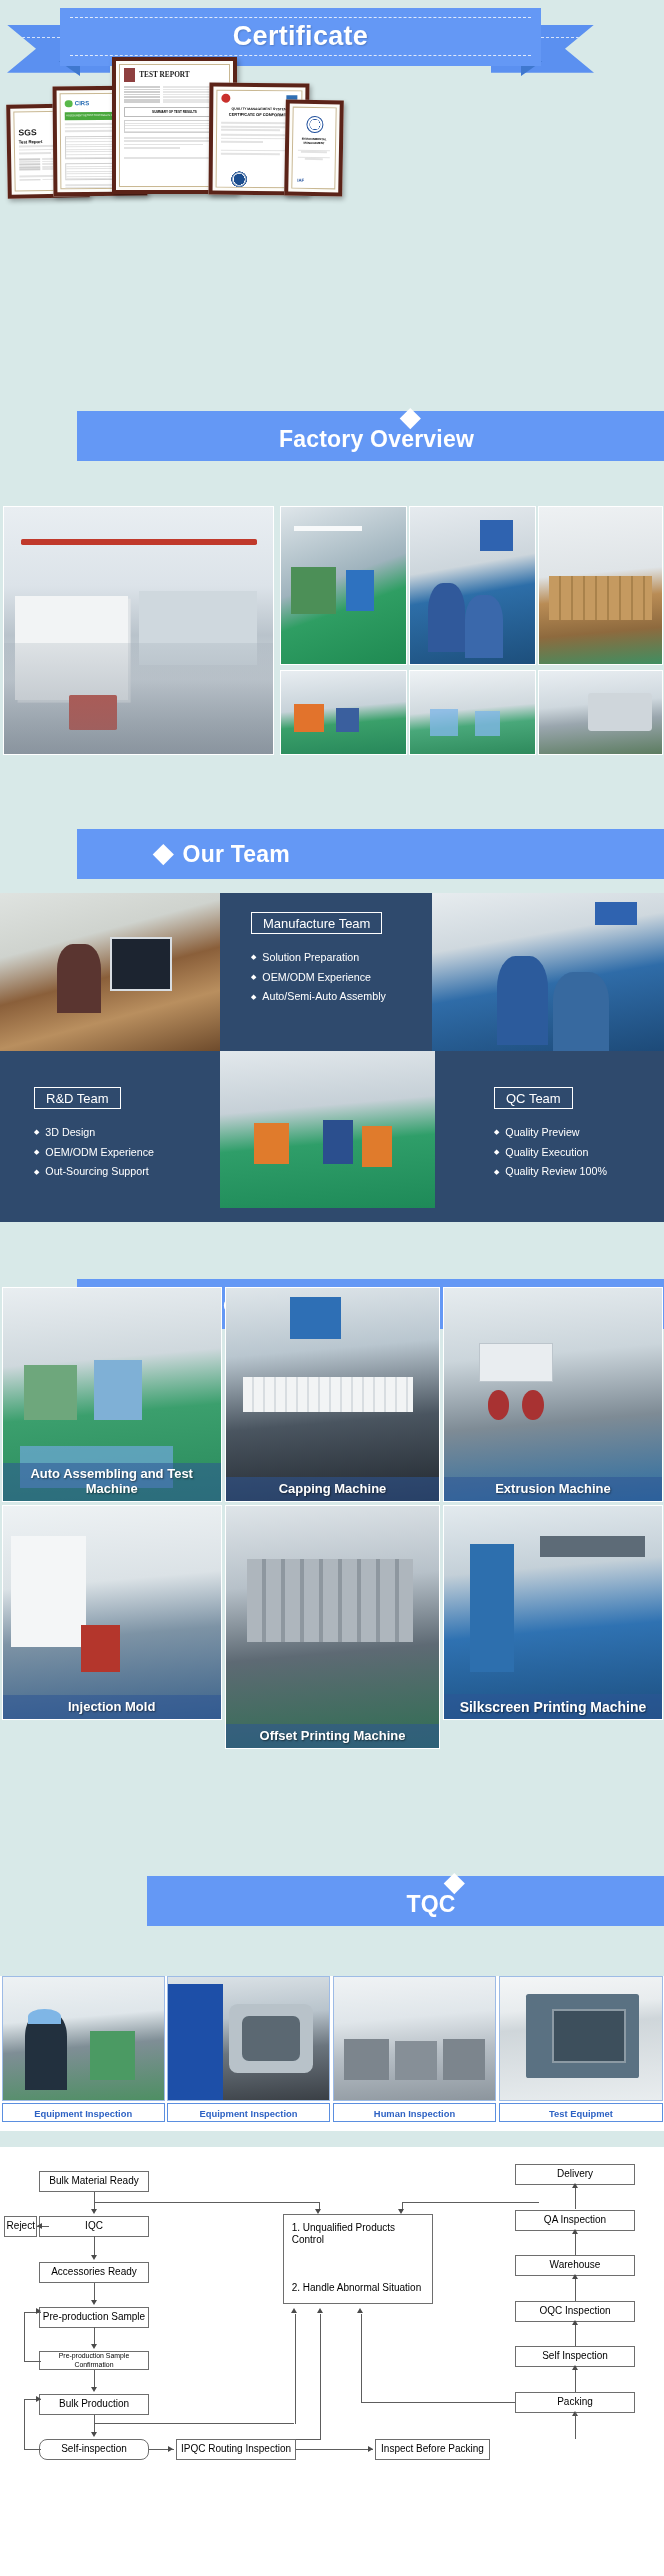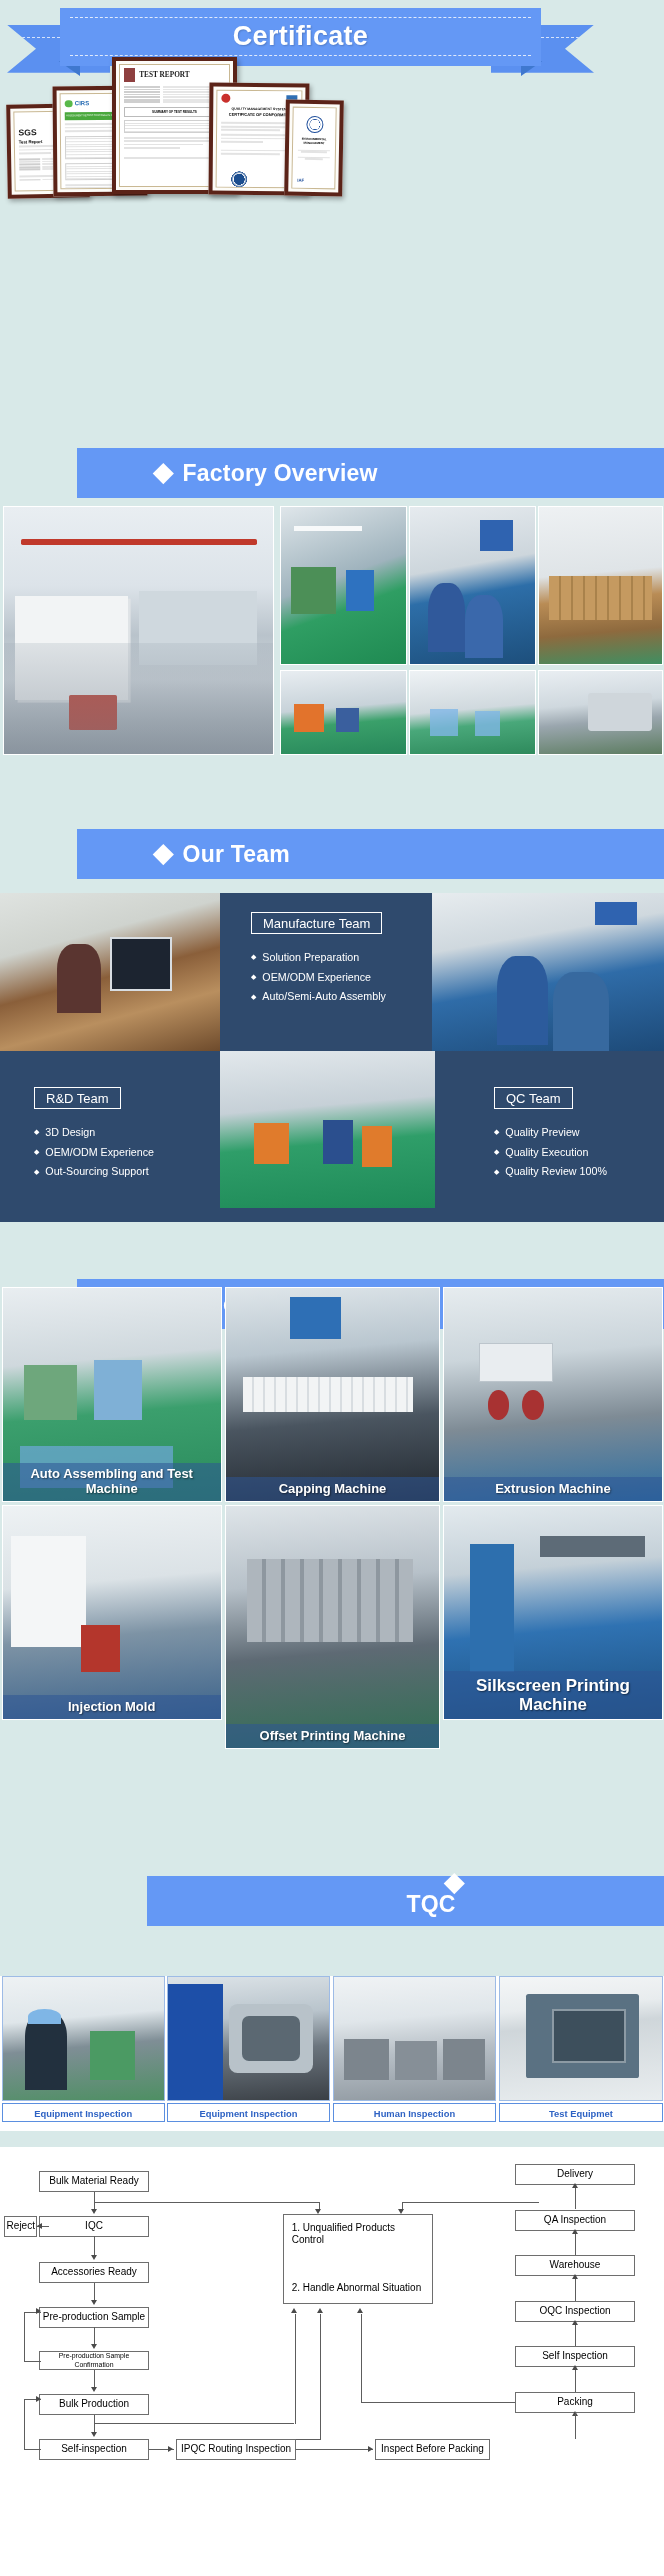--- a/index.html
+++ b/index.html
@@ -269,21 +269,21 @@
           <div class="cf-line m" style="margin:0 auto;"></div>
           <div class="cf-line l" style="margin:3.4px auto 0;"></div>
           <div class="cf-line s" style="margin:0 auto;"></div>
           <div style="position:absolute;left:5.2px;bottom:5.2px;font-size:4.3px;font-weight:bold;color:#1f4f9c;">IAF</div>
         </div>
       </div>
 
     </div>
   </div>
 
-  <div class="sec-head" style="left:77px; top:448px; width:587px;">
+  <div class="sec-head" style="left:77px; top:411px; width:587px;flex-direction:column;">
     <div class="dia"></div>
     <div class="txt">Factory Overview</div>
   </div>
 
   <div style="position:absolute;left:0;top:502px;width:665px;height:258px;">
     <div class="tile" style="left:3.4px; top:4.3px; width:271px; height:249px; border:1.7px solid #fff;
                 background:linear-gradient(180deg,#e9eef2 0%,#dce3e9 32%,#b9c3cb 52%,#cfd6dc 70%,#9fa8b0 100%);">
       <div style="position:absolute;left:6%;top:13%;width:88%;height:5.2px;background:#c0392b;border-radius:1.7px;"></div>
       <div style="position:absolute;left:4%;top:36%;width:42%;height:42%;background:#f2f4f5;box-shadow:2.6px 2.6px 0 #dfe3e6;"></div>
       <div style="position:absolute;left:50%;top:34%;width:44%;height:30%;background:#cfd8de;"></div>
@@ -416,21 +416,21 @@
     </div>
     <div class="tile" style="left:225px; top:218px; width:215px; height:244px; border:1.7px solid #fff;
                 background:linear-gradient(175deg,#dfe5e9 0%,#b7c1c9 32%,#5e6a74 60%,#2f6f52 100%);">
       <div style="position:absolute;left:10%;top:22%;width:78%;height:34%;background:repeating-linear-gradient(90deg,#aeb6bd 0 15.5px,#8e979f 15.5px 19px);"></div>
       <div class="cap" style="font-size:13px;">Offset Printing Machine</div>
     </div>
     <div class="tile" style="left:443px; top:218px; width:220px; height:215px; border:1.7px solid #fff;
                 background:linear-gradient(175deg,#e3eaee 0%,#c4d0d8 30%,#2f72b2 58%,#1d4f7f 100%);">
       <div style="position:absolute;left:12%;top:18%;width:20%;height:60%;background:#2d6fae;"></div>
       <div style="position:absolute;left:44%;top:14%;width:48%;height:10%;background:#5d6b77;"></div>
-      <div class="cap" style="font-size:17px;">Silkscreen Printing Machine</div>
+      <div class="cap" style="font-size:14px;">Silkscreen Printing Machine</div>
     </div>
   </div>
 
   <div class="sec-head" style="left:147px; top:1876px; width:556px;flex-direction:column;">
     <div class="dia" style="margin-left:58px;"></div>
     <div class="txt">TQC</div>
   </div>
 
   <div style="position:absolute;left:0;top:1976px;width:665px;height:155px;background:#fff;">
     <div class="tile" style="left:1.7px; top:0; width:163px; height:125px; border:0.9px solid #9dbbe6;
@@ -493,21 +493,21 @@
     <div class="ln h" style="left:24px; top:165px; width:17px;"></div>
     <div class="ar r" style="left:36px; top:161px;"></div>
 
     <div class="ln v" style="left:94px; top:223px; height:19px;"></div>
     <div class="ar d" style="left:91px; top:240px;"></div>
 
     <div class="fbox" style="left:39px; top:247px; width:110px; height:20.6px;">Bulk Production</div>
     <div class="ln v" style="left:94px; top:268px; height:19px;"></div>
     <div class="ar d" style="left:91px; top:285px;"></div>
 
-    <div class="fbox" style="left:39px; top:292px; width:110px; height:20.6px;">Self-inspection</div>
+    <div class="fbox" style="left:39px; top:292px; width:110px; height:20.6px;border-radius:8px;">Self-inspection</div>
 
     <div class="ln h" style="left:24px; top:302px; width:17px;"></div>
     <div class="ln v" style="left:24px; top:252px; height:50px;"></div>
     <div class="ln h" style="left:24px; top:252px; width:17px;"></div>
     <div class="ar r" style="left:36px; top:249px;"></div>
 
     <div class="ln h" style="left:149px; top:302px; width:25px;"></div>
     <div class="ar r" style="left:168px; top:299px;"></div>
 
     <div class="fbox tall" style="left:283px; top:67px; width:150px; height:90px; flex-direction:column; justify-content:space-between;">

